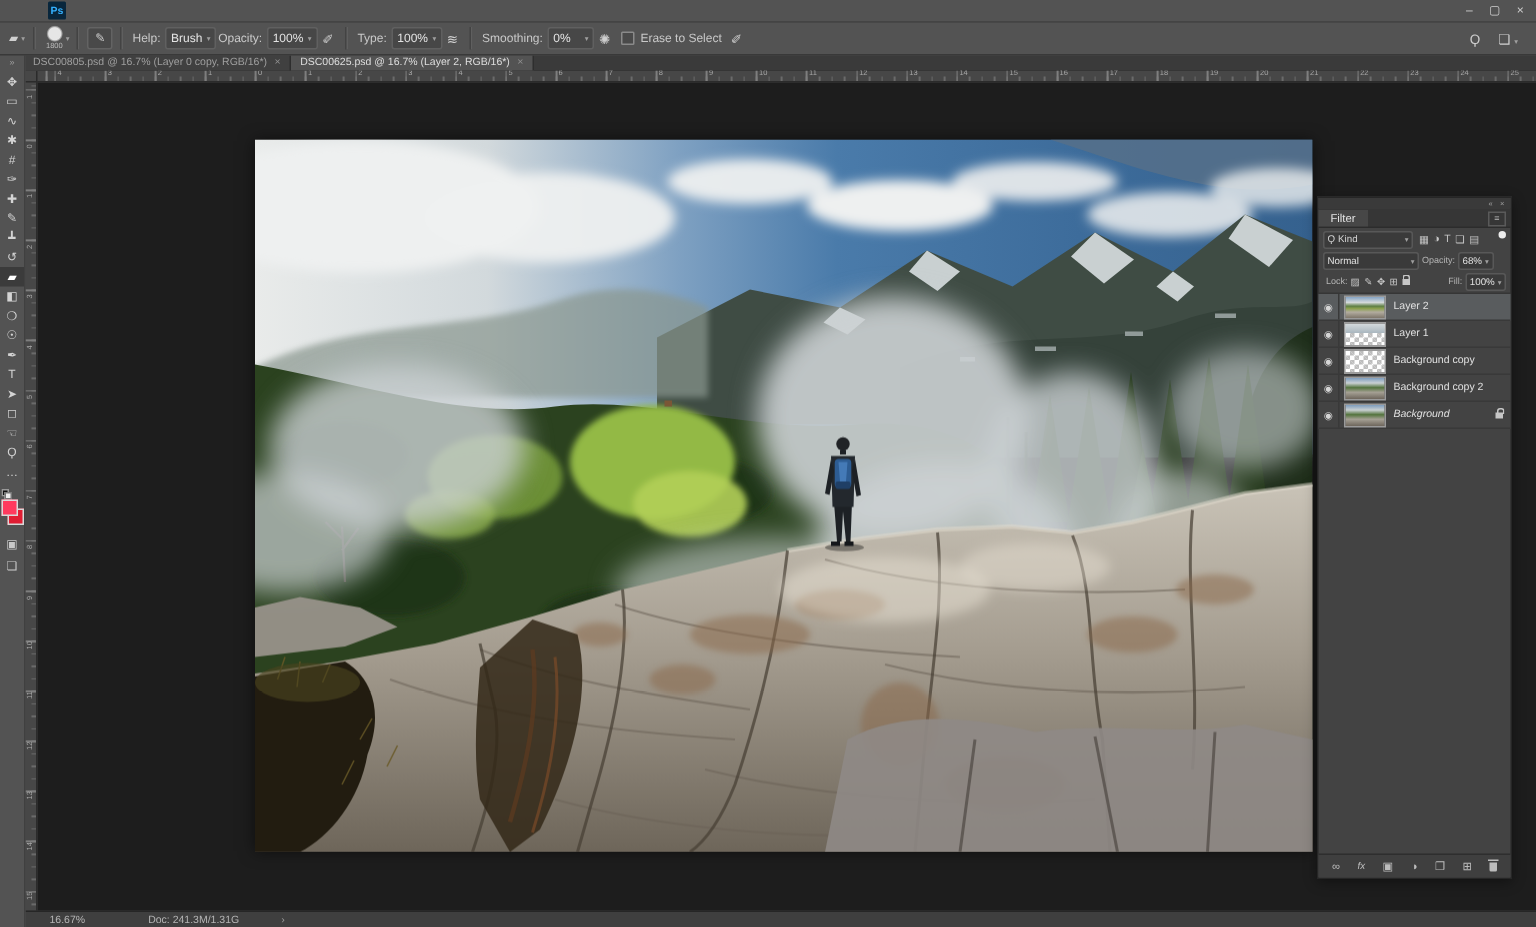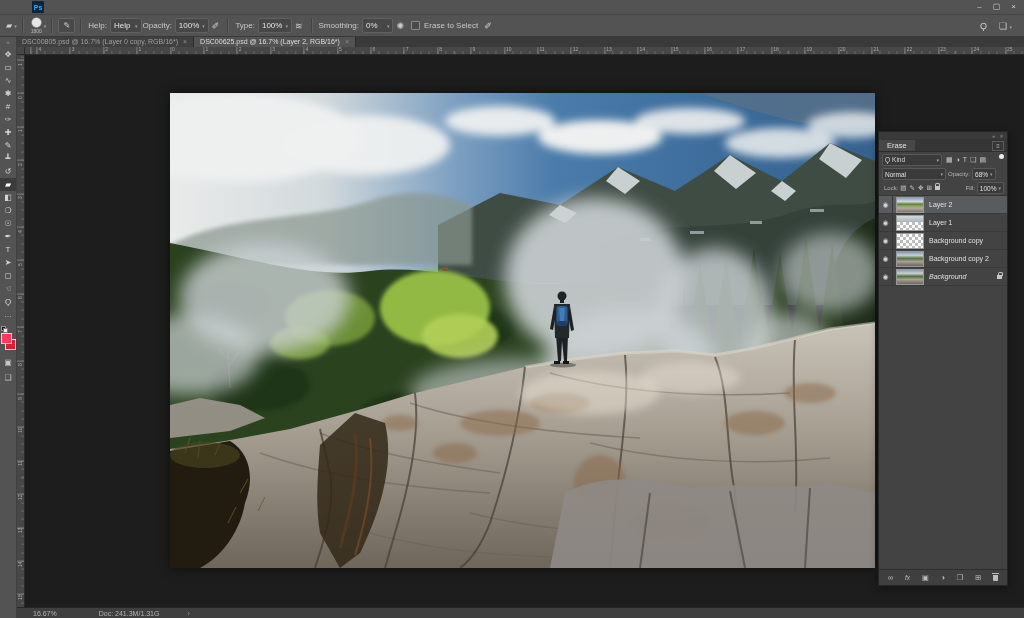--- a/index.html
+++ b/index.html
@@ -163,21 +163,21 @@
     <span class="brush-size">1800</span>
   </div>
   <span class="caret">▾</span>
   <span class="sep"></span>
   <span class="tog-box">
       <span class="glyph">✎</span>
     </span>
   <span class="sep"></span>
   <span class="ob-label">Help:</span>
   <span class="dd">
-    <span class="val">Help</span>
+    <span class="val">Brush</span>
     <span class="caret">▾</span>
   </span>
   <span class="ob-label">Opacity:</span>
   <span class="dd">
     <span class="val">100%</span>
     <span class="caret">▾</span>
   </span>
   <span class="icon-btn"><span>✐</span></span>
   <span class="sep"></span>
   <span class="ob-label">Type:</span>
@@ -529,21 +529,21 @@
   </g>
 </svg>
 </div>
 
 <div class="layers-panel">
   <div class="panel-top">
     <span>«</span>
     <span>×</span>
   </div>
   <div class="tab-row">
-    <span class="layers-tab">Erase</span>
+    <span class="layers-tab">Filter</span>
     <span class="panel-menu-btn">≡</span>
   </div>
   <div class="filter-row">
     <span class="search-dd">
       <span>Ϙ</span>
       <span>Kind</span>
       <span class="caret">▾</span>
     </span>
     <span class="filter-icons" id="filter-icons">
         <span>▦</span>

